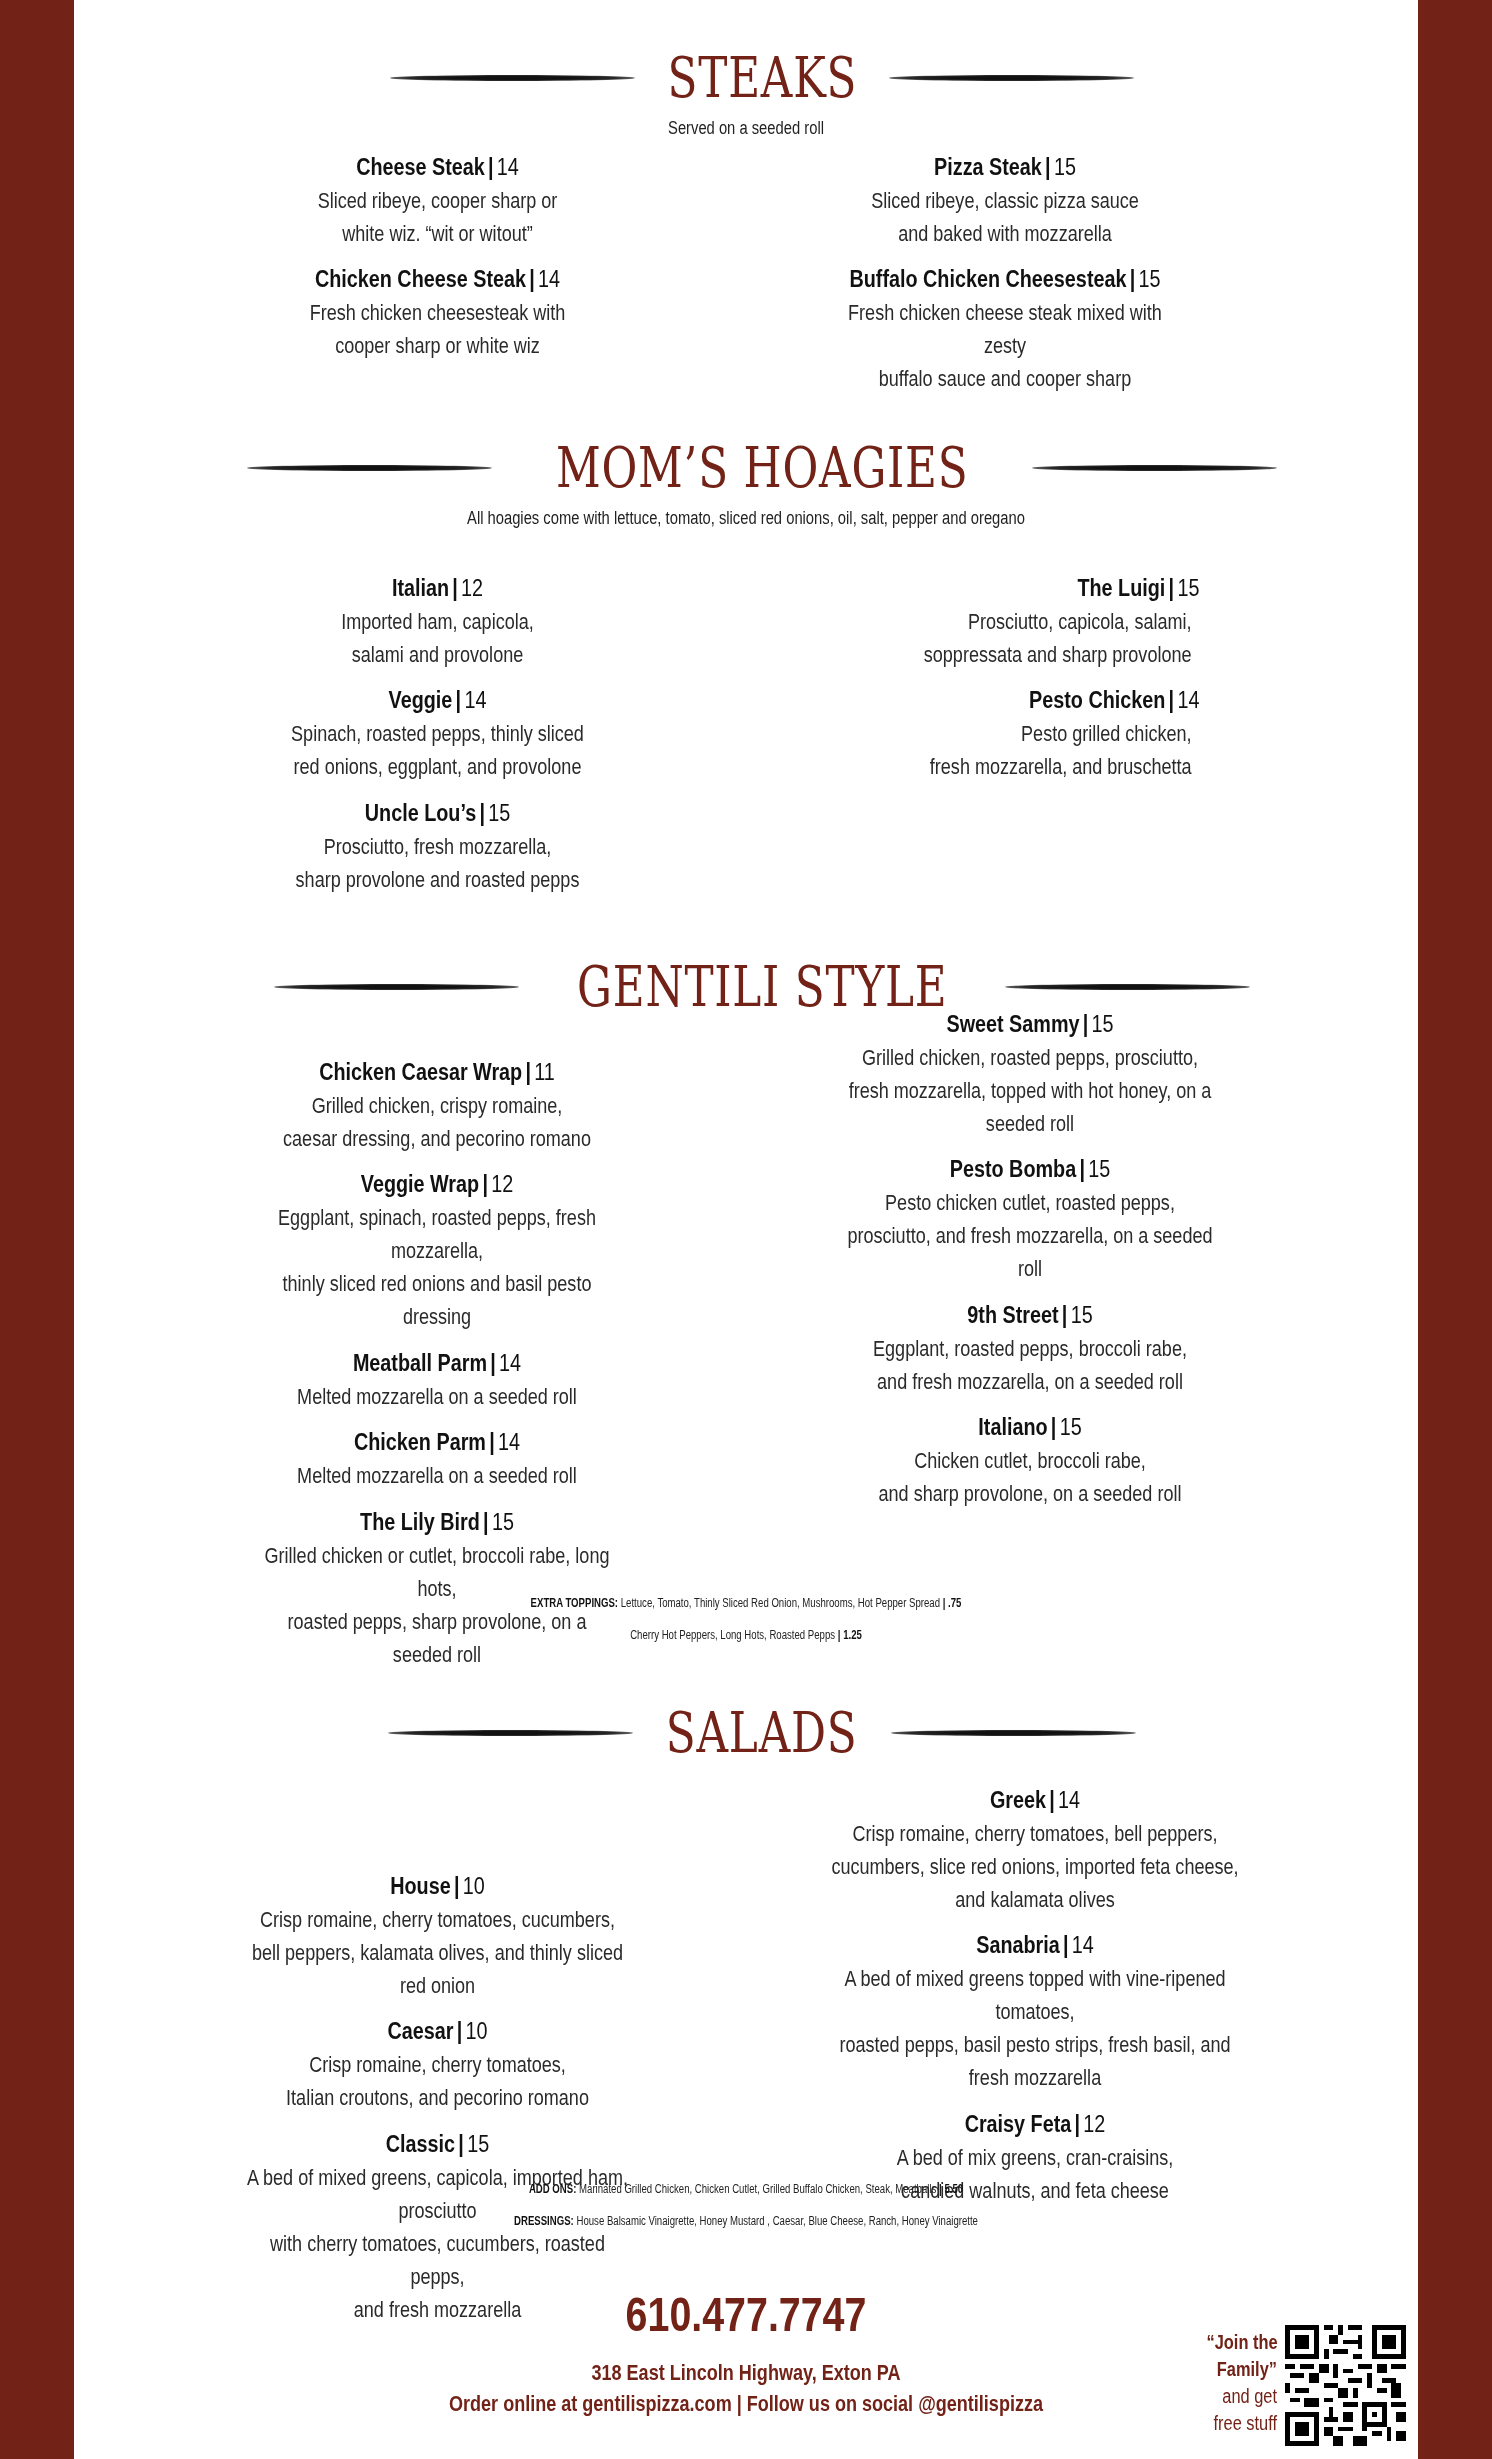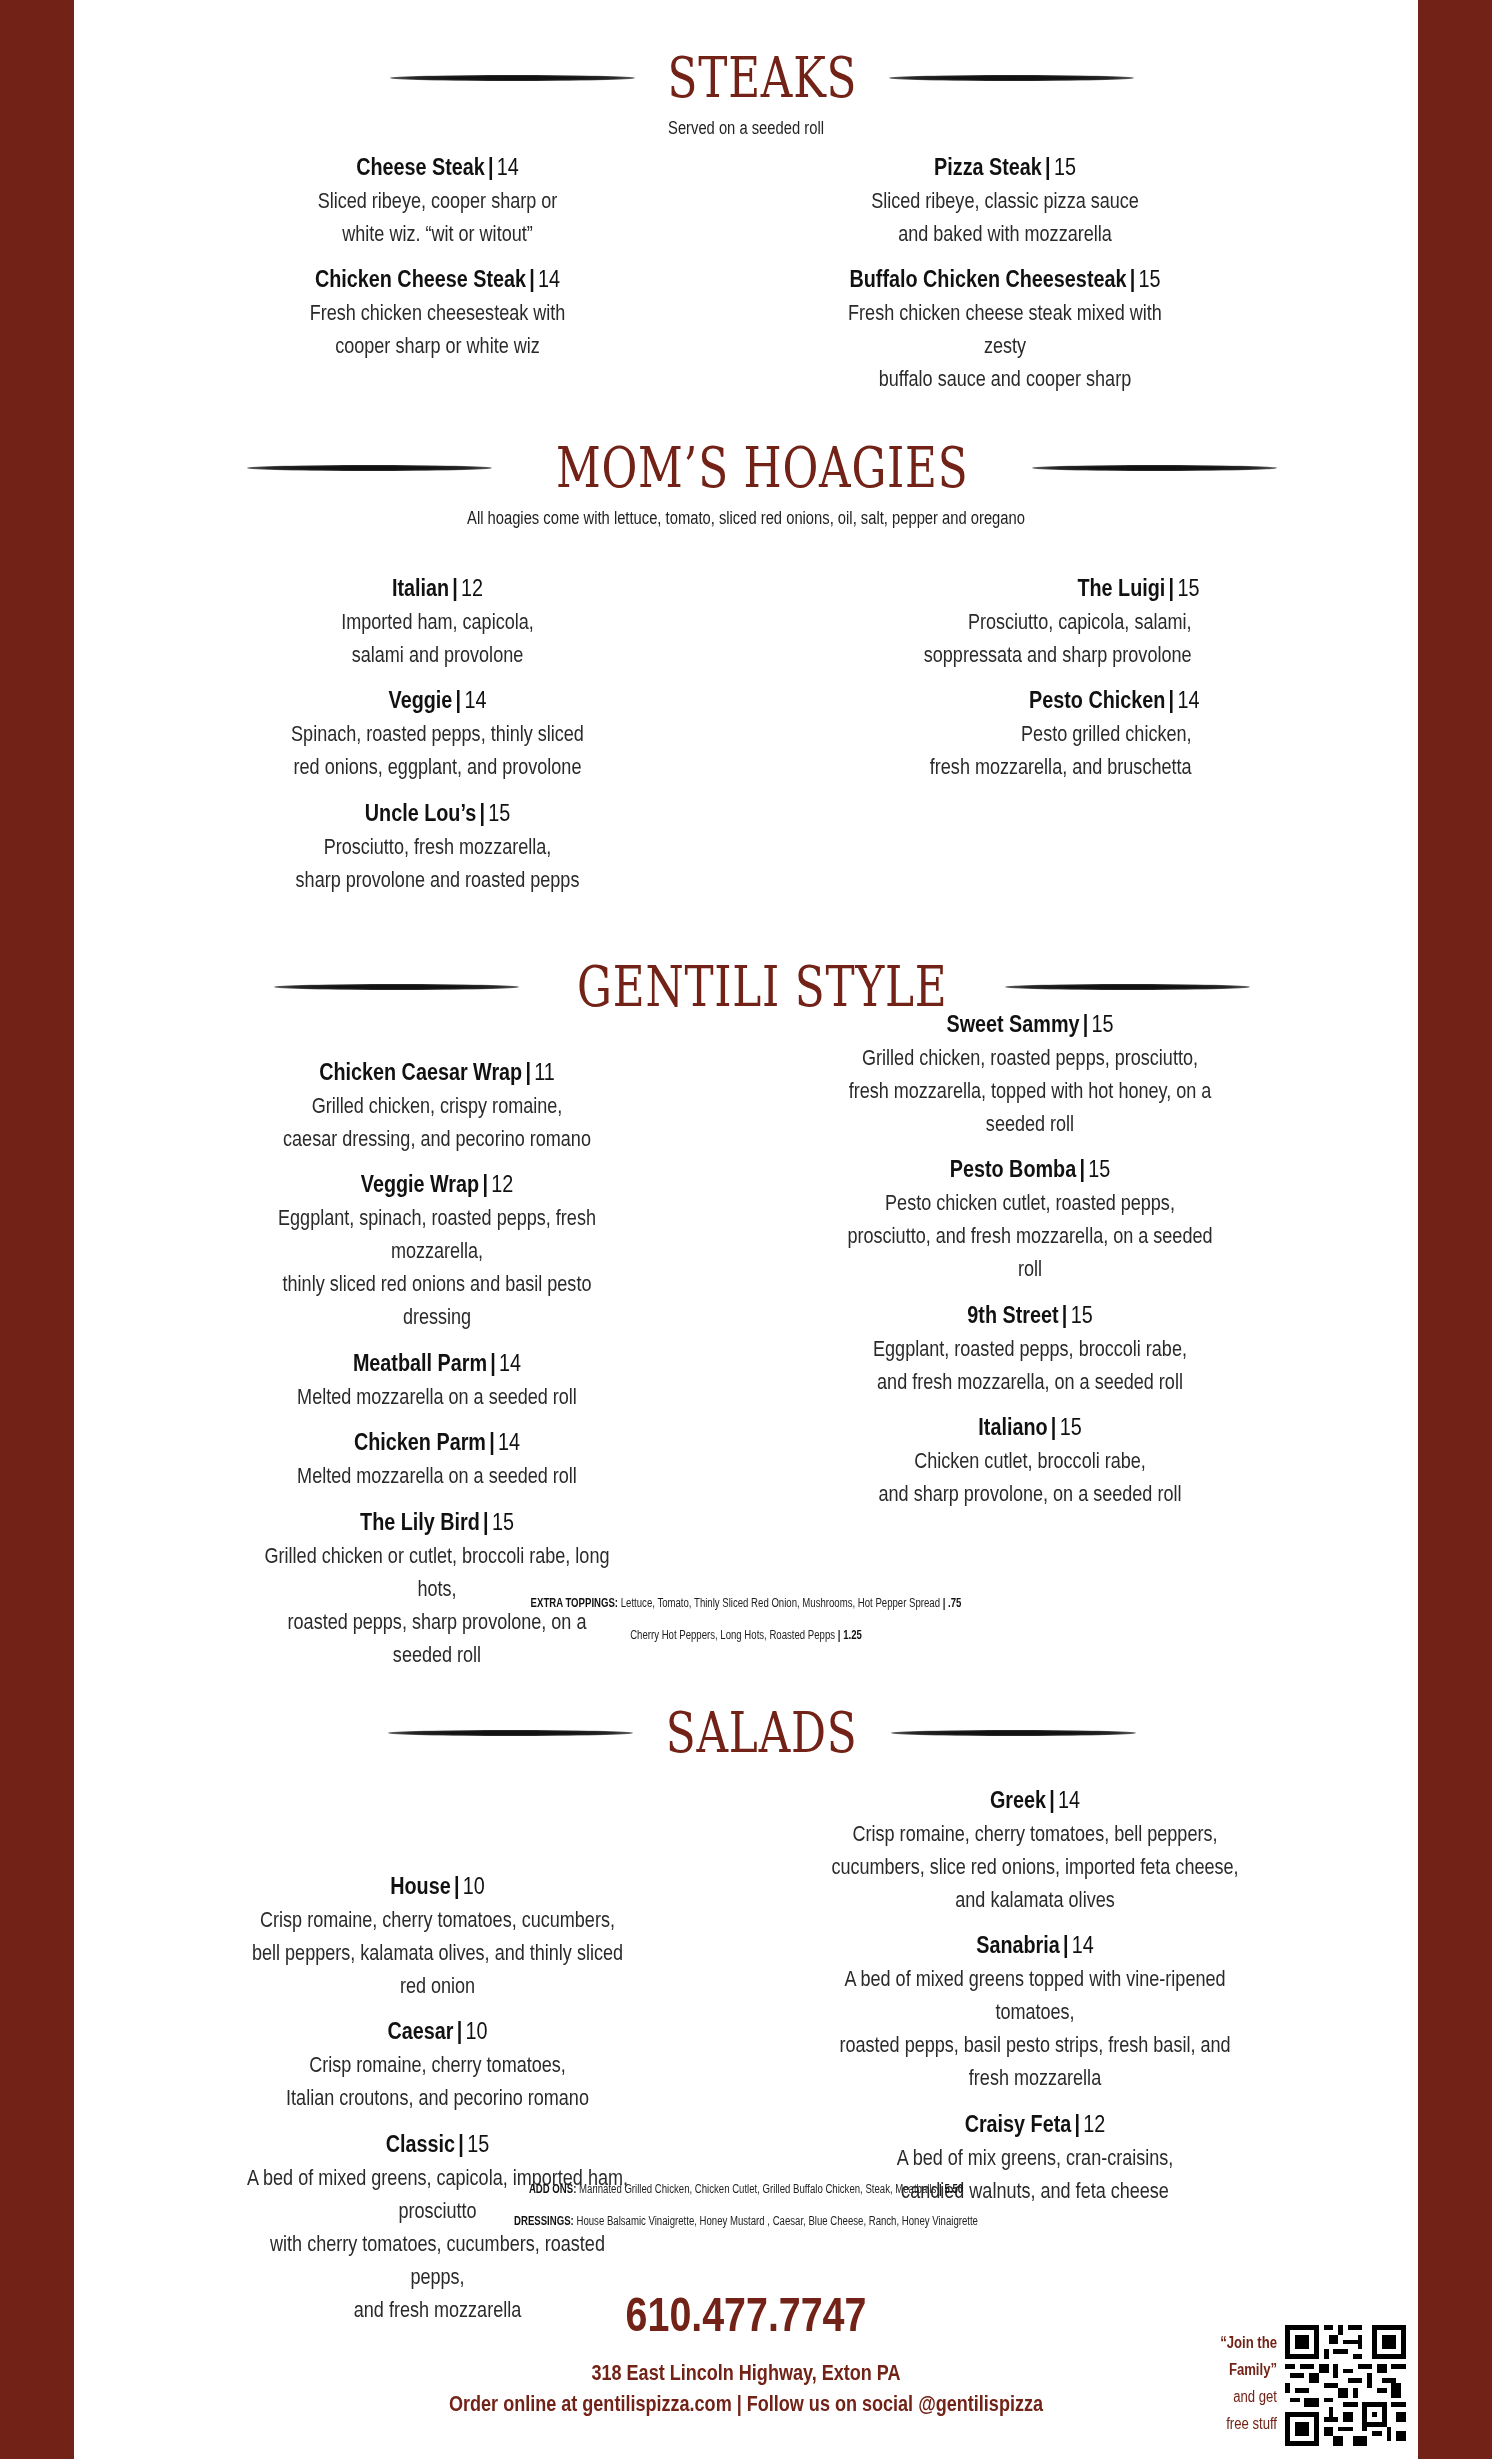--- a/index.html
+++ b/index.html
@@ -47,21 +47,21 @@
   .notes { position: absolute; left: 0; width: 1344px; text-align: center; font-size: 12px; line-height: 32px; color: #222; }
   .notes .line { white-space: nowrap; transform: scaleX(0.80); transform-origin: center; }
   .notes .lbl { font-weight: bold; color: #111; }
   .notes .bar { font-weight: bold; color: #111; }
   .notes .price { font-weight: bold; color: #111; }
 
   .footer { position: absolute; left: 0; width: 1344px; text-align: center; color: #722216; }
   .phone { font-size: 48px; font-weight: bold; line-height: 58px; transform: scaleX(0.82); transform-origin: center; }
   .address, .order { font-size: 22px; font-weight: bold; line-height: 31px; transform: scaleX(0.82); transform-origin: center; white-space: nowrap; }
 
-  .promo { position: absolute; left: 1191px; top: 2329px; width: 86px; text-align: right; color: #722216; font-size: 16px; line-height: 27px; }
+  .promo { position: absolute; left: 1191px; top: 2329px; width: 86px; text-align: right; color: #722216; font-size: 20px; line-height: 27px; }
   .promo .strong { font-weight: bold; }
   .promo div { white-space: nowrap; transform: scaleX(0.82); transform-origin: right; }
 
   .qr { position: absolute; left: 1285px; top: 2325px; width: 121px; height: 121px; }
 </style>
 </head>
 <body>
 
 <div class="border-left"></div>
 <div class="border-right"></div>

